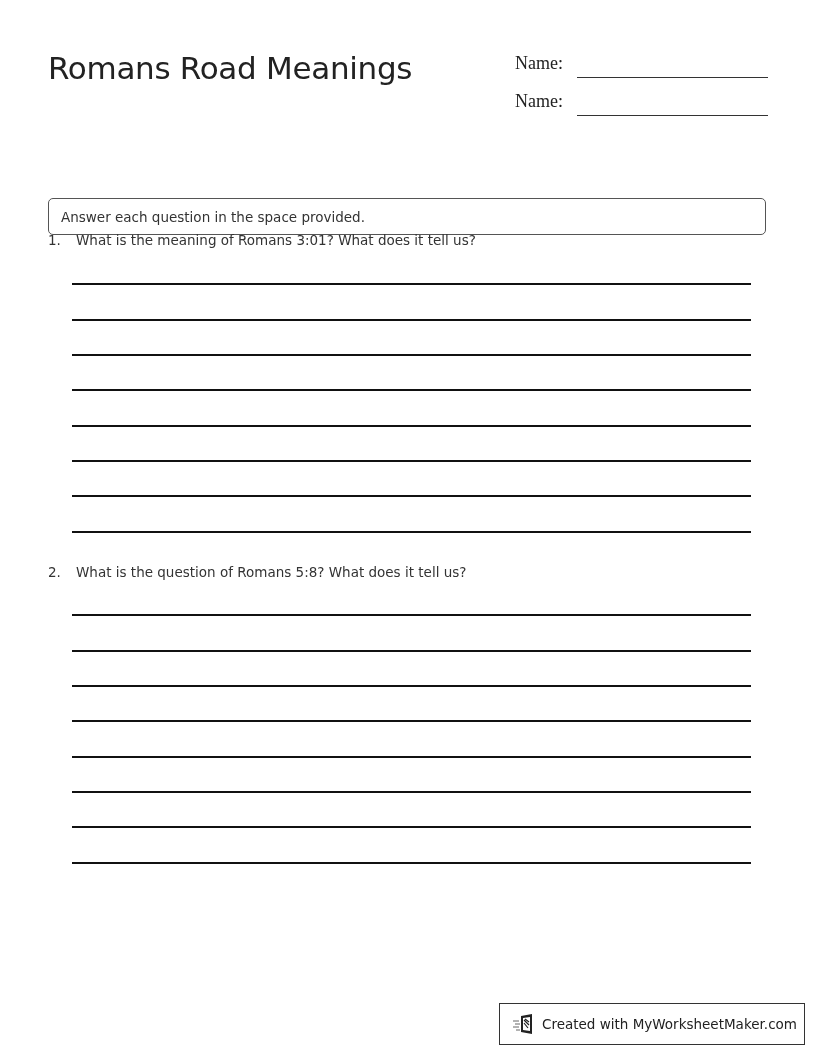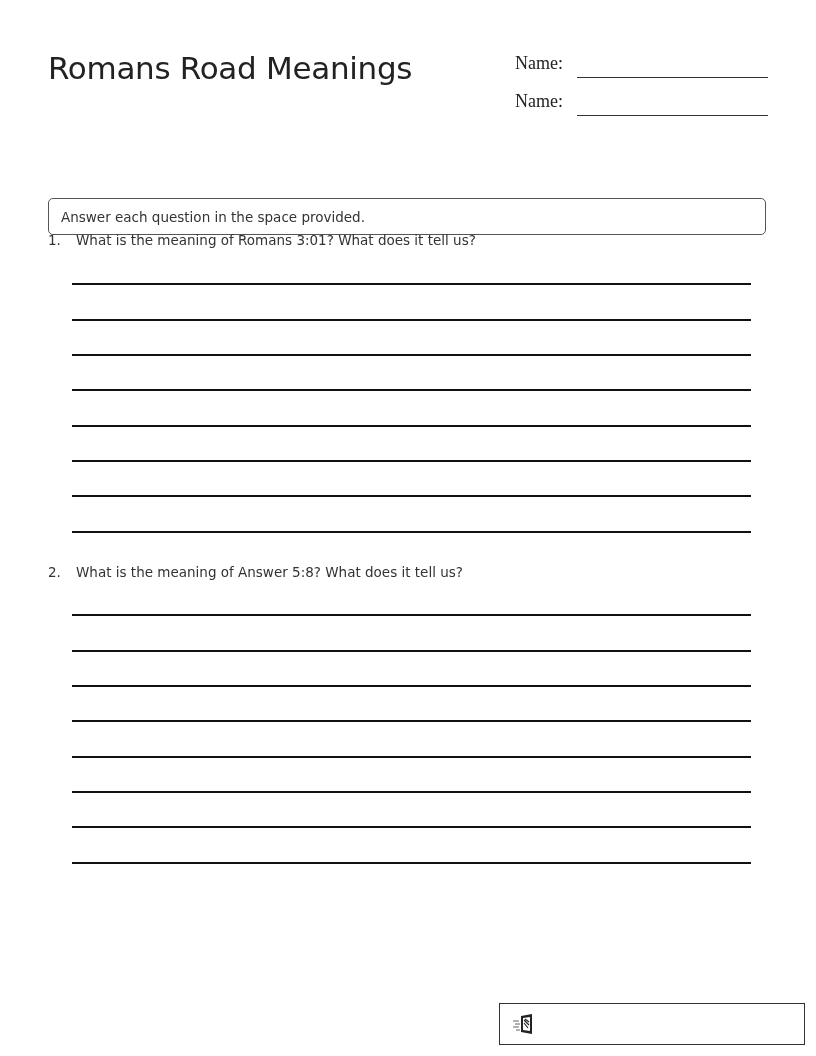--- a/index.html
+++ b/index.html
@@ -158,21 +158,21 @@
     <div class="answer-line" style="top:194px"></div>
     <div class="answer-line" style="top:229px"></div>
     <div class="answer-line" style="top:264px"></div>
     <div class="answer-line" style="top:300px"></div>
   </div>
 </div>
 
 <div class="question q2">
   <div class="q-head">
     <span class="q-num">2.</span>
-    <span class="q-text">What is the meaning of Answer 5:8? What does it tell us?</span>
+    <span class="q-text">What is the question of Romans 5:8? What does it tell us?</span>
   </div>
   <div class="answer-lines">
     <div class="answer-line" style="top:51px"></div>
     <div class="answer-line" style="top:87px"></div>
     <div class="answer-line" style="top:122px"></div>
     <div class="answer-line" style="top:157px"></div>
     <div class="answer-line" style="top:193px"></div>
     <div class="answer-line" style="top:228px"></div>
     <div class="answer-line" style="top:263px"></div>
     <div class="answer-line" style="top:299px"></div>
@@ -184,13 +184,14 @@
     <svg width="24" height="22" viewBox="0 0 24 22">
       <line x1="1" y1="8" x2="7" y2="8" stroke="#666" stroke-width="1"></line>
       <line x1="3" y1="11" x2="8" y2="11" stroke="#666" stroke-width="1"></line>
       <line x1="1" y1="14" x2="7" y2="14" stroke="#666" stroke-width="1"></line>
       <line x1="4" y1="17" x2="8" y2="17" stroke="#666" stroke-width="1"></line>
       <path d="M9 3 L20 1 L20 21 L9 19 Z" fill="#222"></path>
       <path d="M11 5 L18 4 L18 18 L11 17 Z" fill="#fff"></path>
       <path d="M12 7 L17 12 M12 10 L16 15 M13 6 L17 9" stroke="#222" stroke-width="1.2"></path>
     </svg>
   </span>
+  <span>Created with MyWorksheetMaker.com</span>
 </div>
 
 </body></html>

